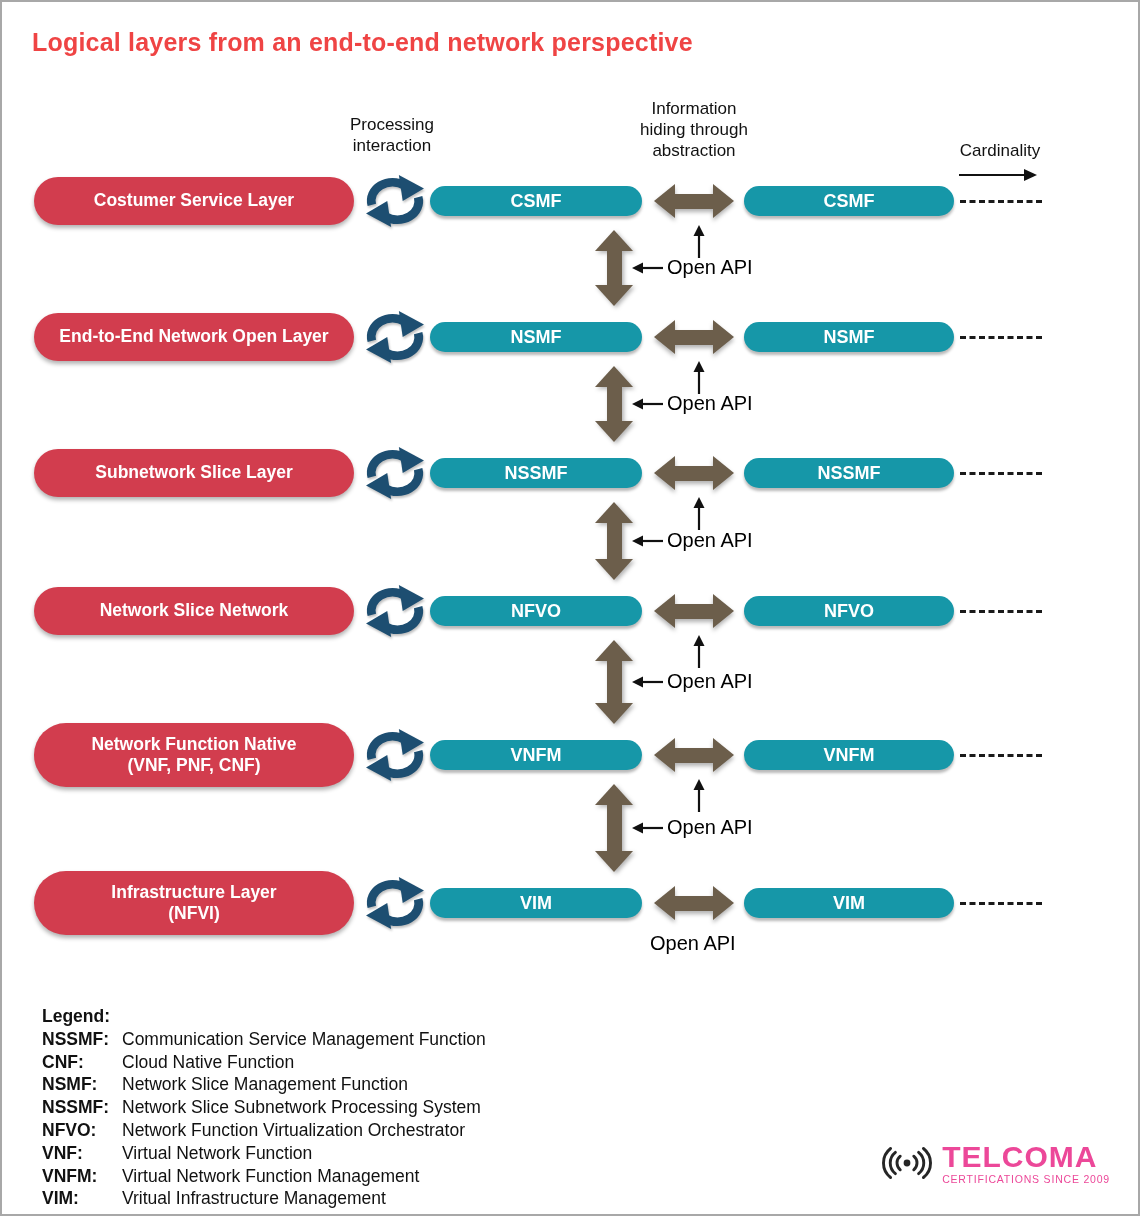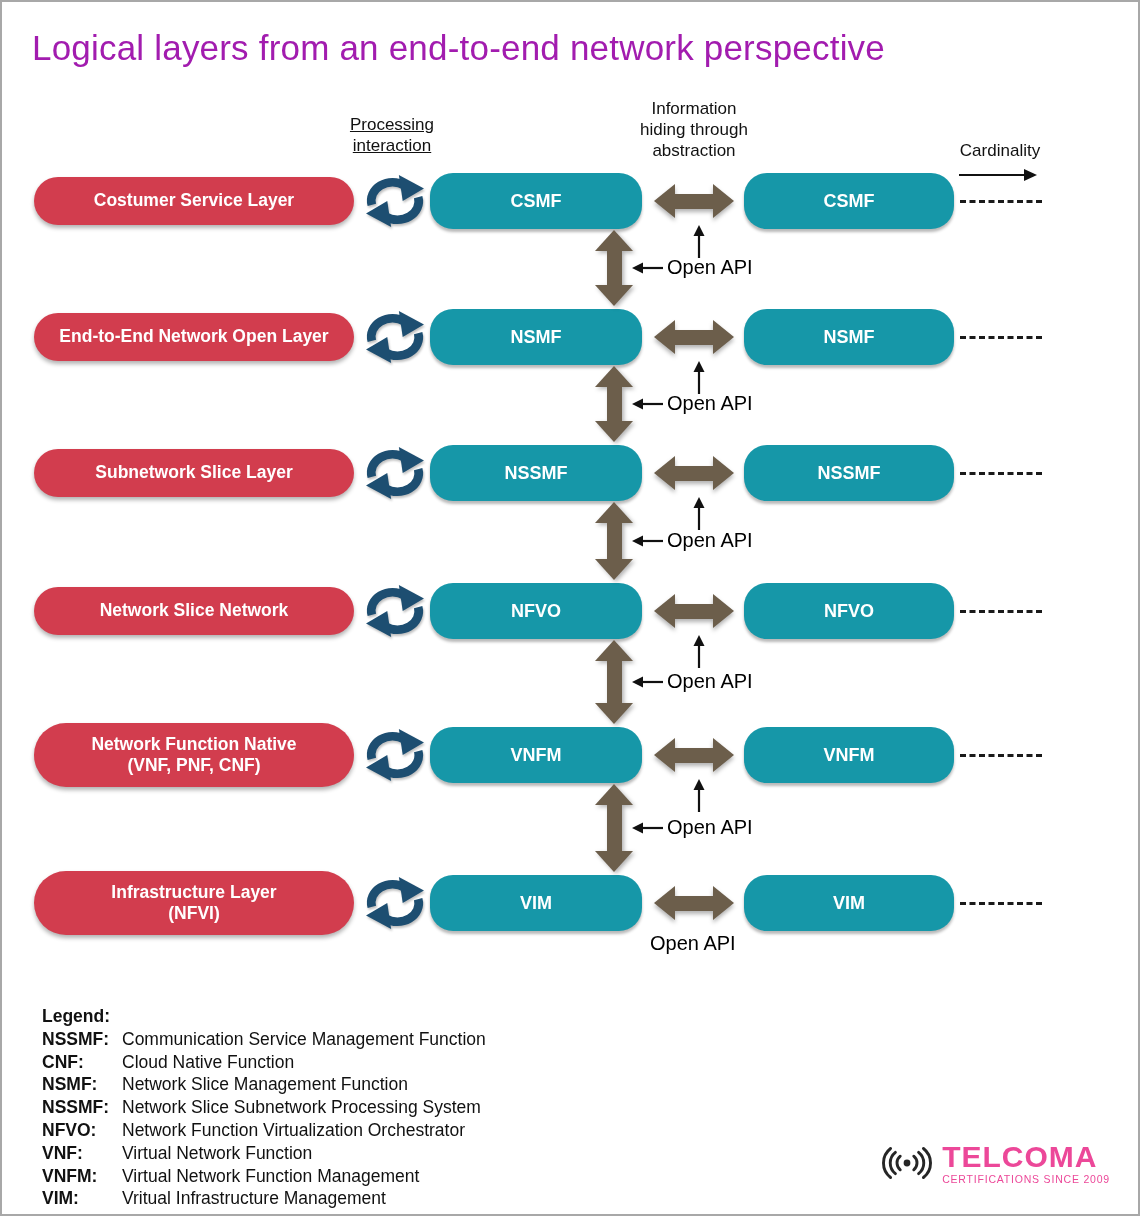--- a/index.html
+++ b/index.html
@@ -2,38 +2,38 @@
 <html><head>
 <meta charset="utf-8">
 <style>
   html,body{margin:0;padding:0;background:#e8e8e8;}
   .page{
     position:relative;width:1140px;height:1216px;background:#ffffff;
     border:2px solid #a8a8a8;box-sizing:border-box;overflow:hidden;
     font-family:"Liberation Sans", sans-serif;color:#1a1a1a;
   }
   .title{
-    position:absolute;left:30px;top:26px;font-size:35px;font-weight:400;
-    letter-spacing:.2px;color:#a21caf;white-space:nowrap;
+    position:absolute;left:30px;top:26px;font-size:25px;font-weight:700;
+    letter-spacing:.2px;color:#ef4444;white-space:nowrap;
   }
   .hdr{position:absolute;font-size:17px;line-height:21px;text-align:center;white-space:pre-line;color:#111;}
-  .hdr.proc{left:300px;top:112px;width:180px;text-decoration:underline;}
+  .hdr.proc{left:300px;top:112px;width:180px;}
   .hdr.info{left:592px;top:96px;width:200px;}
   .hdr.card{left:938px;top:138px;width:120px;}
   .cardarrow{position:absolute;left:957px;top:166px;}
 
   .row{position:absolute;left:32px;height:64px;display:flex;align-items:center;}
   .pill{
     display:flex;flex-direction:column;align-items:center;justify-content:center;
     color:#fff;font-weight:700;text-align:center;
     box-shadow:0 3px 4px rgba(0,0,0,.30);
   }
   .pill.red{background:#d23d4e;width:320px;height:48px;border-radius:26px;font-size:17.5px;line-height:1.22;justify-content:center;}
   .row.tall .pill.red{height:64px;border-radius:32px;}
-  .pill.teal{background:#1697a8;height:56px;border-radius:23px;font-size:18px;box-shadow:0 3px 3px rgba(0,0,0,.28);}
+  .pill.teal{background:#1697a8;height:30px;border-radius:23px;font-size:18px;box-shadow:0 3px 3px rgba(0,0,0,.28);}
   .pill.mid{width:212px;margin-left:4px;}
   .pill.right{width:210px;margin-left:10px;}
 
   .cycle{margin-left:10px;flex:0 0 auto;filter:drop-shadow(1px 2px 1px rgba(0,0,0,.25));}
 
   .harrow{display:flex;align-items:center;width:80px;margin-left:12px;flex:0 0 auto;
           filter:drop-shadow(0 3px 2px rgba(0,0,0,.3));}
   .harrow i{display:block;}
   .harrow .hl{width:0;height:0;border-top:17px solid transparent;border-bottom:17px solid transparent;border-right:21px solid #6c5e4b;}
   .harrow .hr{width:0;height:0;border-top:17px solid transparent;border-bottom:17px solid transparent;border-left:21px solid #6c5e4b;}

